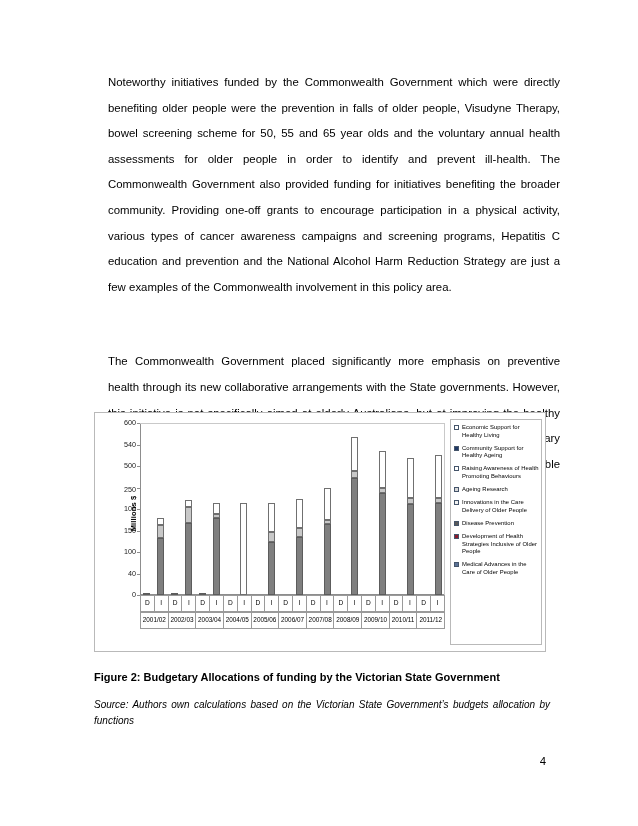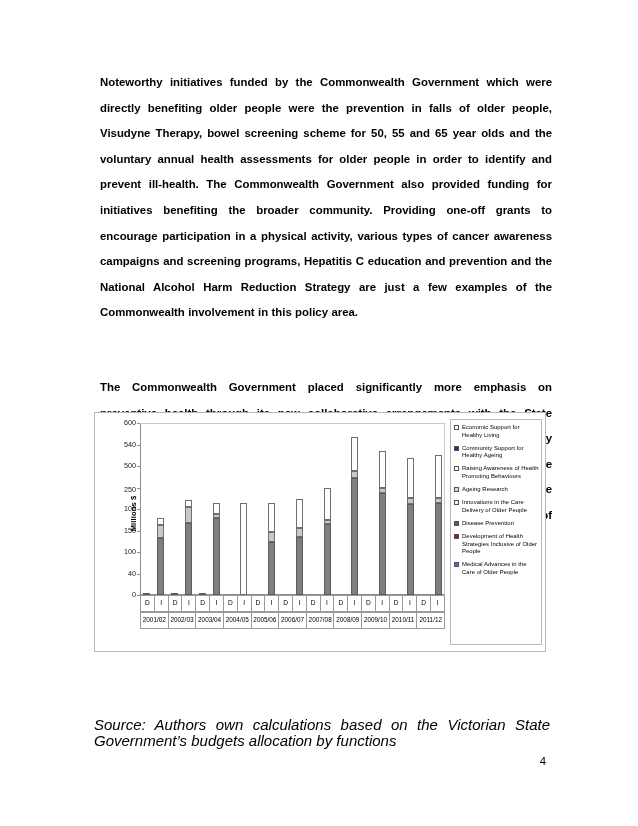--- a/index.html
+++ b/index.html
@@ -18,24 +18,23 @@
 
   .page {
     position: absolute;
     left: 0; top: 0;
     width: 638px;
     height: 826px;
   }
 
   .content {
     position: absolute;
-    left: 100px;
+    left: 108px;
     top: 70px;
     width: 452px;
-    font-weight: bold;
   }
 
   p.body-para {
     font-size: 11.4px;
     line-height: 25.6px;
     text-align: justify;
     margin: 0 0 0 0;
     word-spacing: 0.2px;
   }
   p.body-para.second {
@@ -224,25 +223,24 @@
     width: 460px;
     font-size: 11px;
     font-weight: bold;
     line-height: 14px;
   }
   .fig-source {
     position: absolute;
     left: 94px;
     top: 697px;
     width: 456px;
-    font-size: 15px;
+    font-size: 10px;
     font-style: italic;
     line-height: 15.5px;
     text-align: justify;
-    margin-top: 20px;
   }
 
   .page-number {
     position: absolute;
     left: 0;
     top: 755px;
     width: 546px;
     text-align: right;
     font-size: 11.4px;
   }
@@ -452,16 +450,17 @@
             <span class="lg-text">Development of Health Strategies Inclusive of Older People</span>
           </div>
           <div class="legend-item">
             <span class="sw" style="background: rgb(91, 114, 150);"></span>
             <span class="lg-text">Medical Advances in the Care of Older People</span>
           </div>
         </div>
     </div>
   </div>
 
+  <div class="fig-caption">Figure 2: Budgetary Allocations of funding by the Victorian State Government</div>
   <div class="fig-source">Source: Authors own calculations based on the Victorian State Government’s budgets allocation by functions</div>
 
   <div class="page-number">4</div>
 </div>
 
 </body></html>

